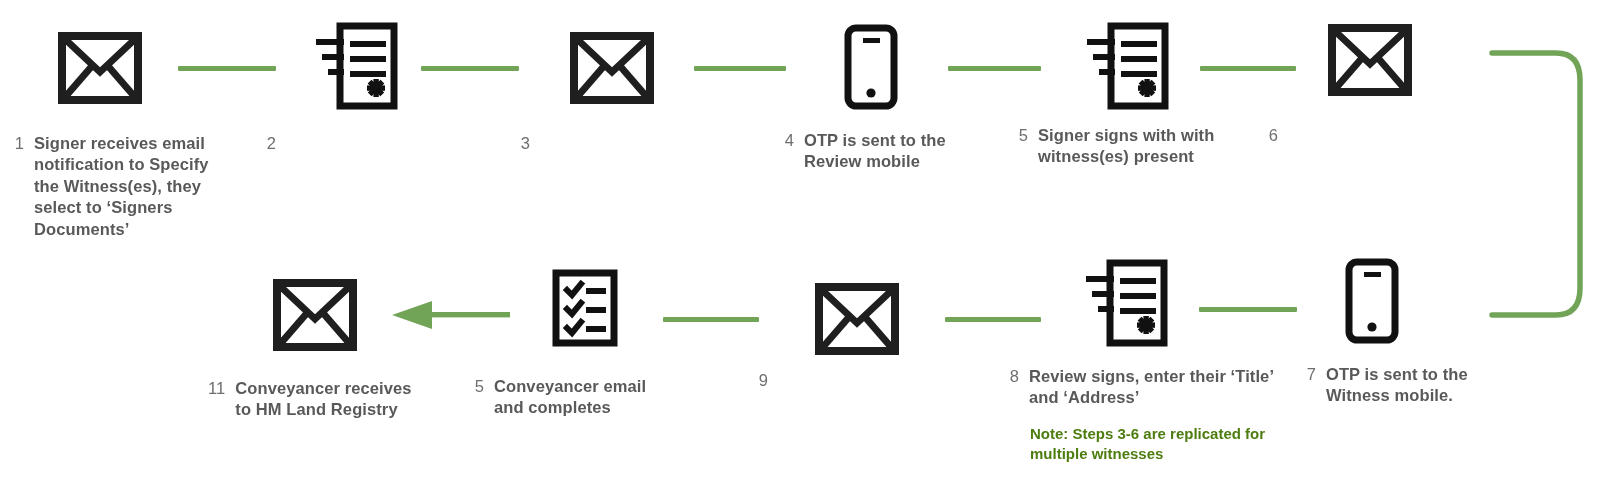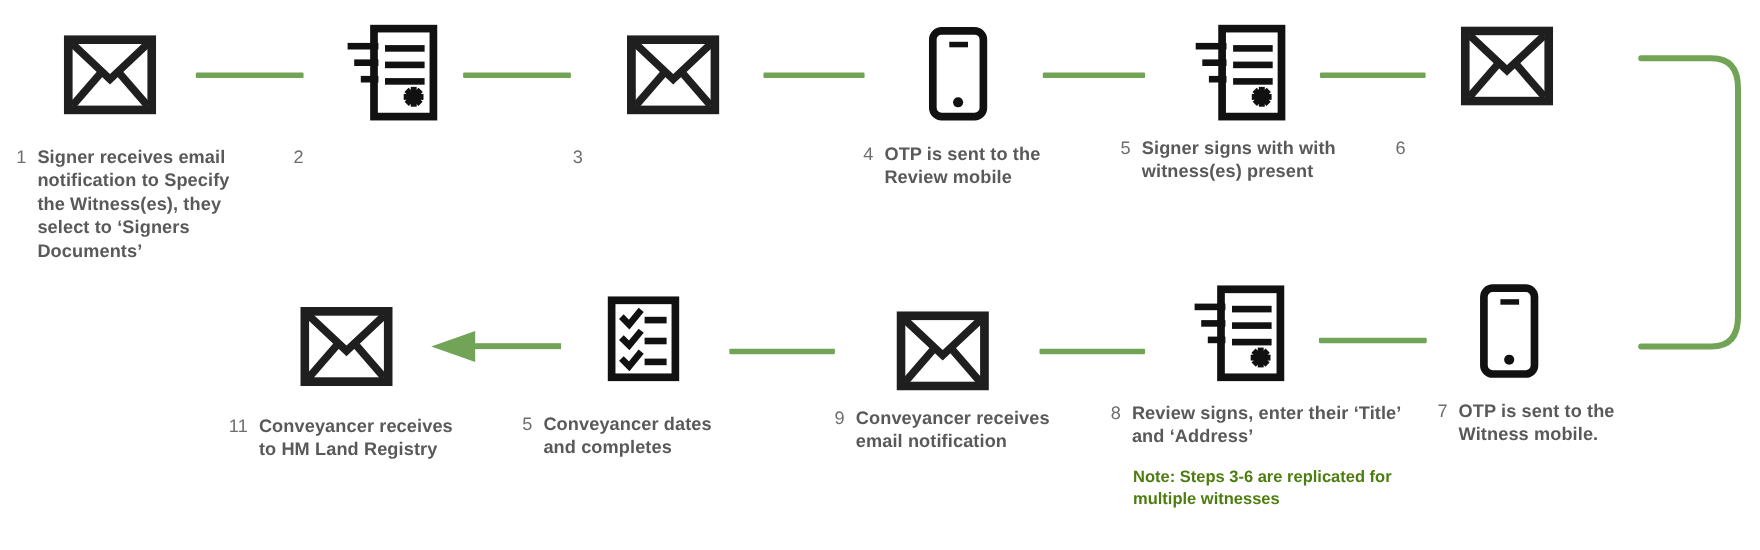--- a/index.html
+++ b/index.html
@@ -255,26 +255,25 @@
 
   <div class="label" style="left:1003px; top:366px; width:272px;">
     <span class="step-num">8</span>
     <span class="step-text">Review signs, enter their ‘Title’ and ‘Address’</span>
   </div>
 
   <div class="note" style="left:1030px; top:424px; width:260px;">Note: Steps 3-6 are replicated for multiple witnesses</div>
 
   <div class="label" style="left:752px; top:370px; width:224px;">
     <span class="step-num">9</span>
-    <span class="step-text">Conveyancer receives email notification</span>
   </div>
 
   <div class="label" style="left:468px; top:376px; width:200px;">
     <span class="step-num">5</span>
-    <span class="step-text">Conveyancer dates and completes</span>
+    <span class="step-text">Conveyancer email and completes</span>
   </div>
 
   <div class="label" style="left:208px; top:378px; width:212px;">
     <span class="step-num">11</span>
     <span class="step-text">Conveyancer receives to HM Land Registry</span>
   </div>
 
 </div>
 
 </body></html>

